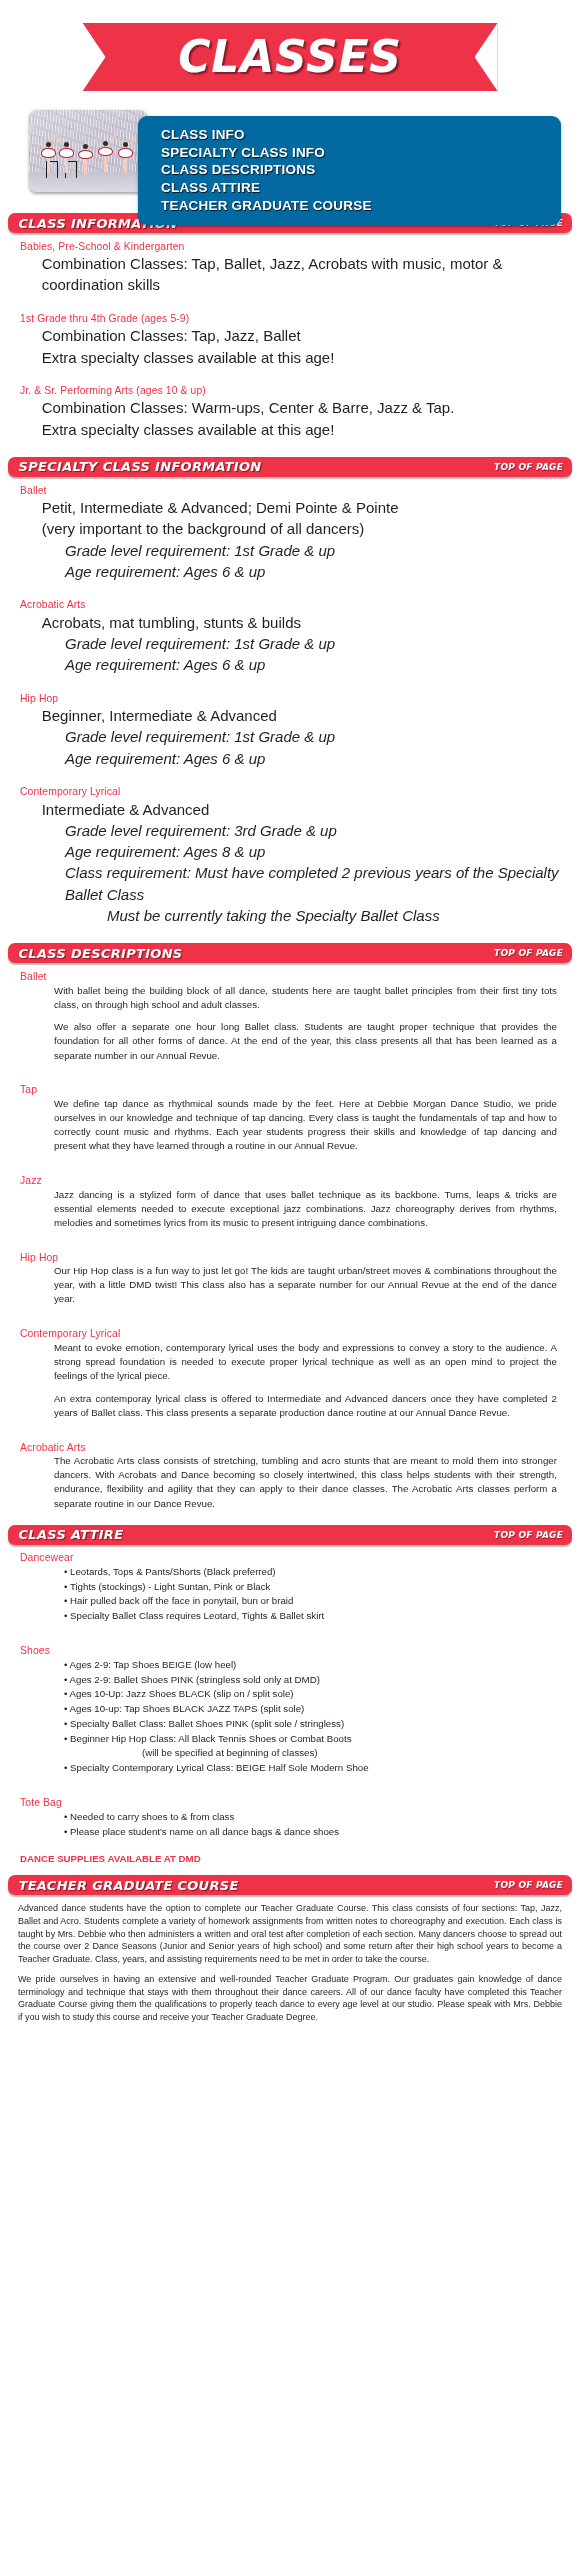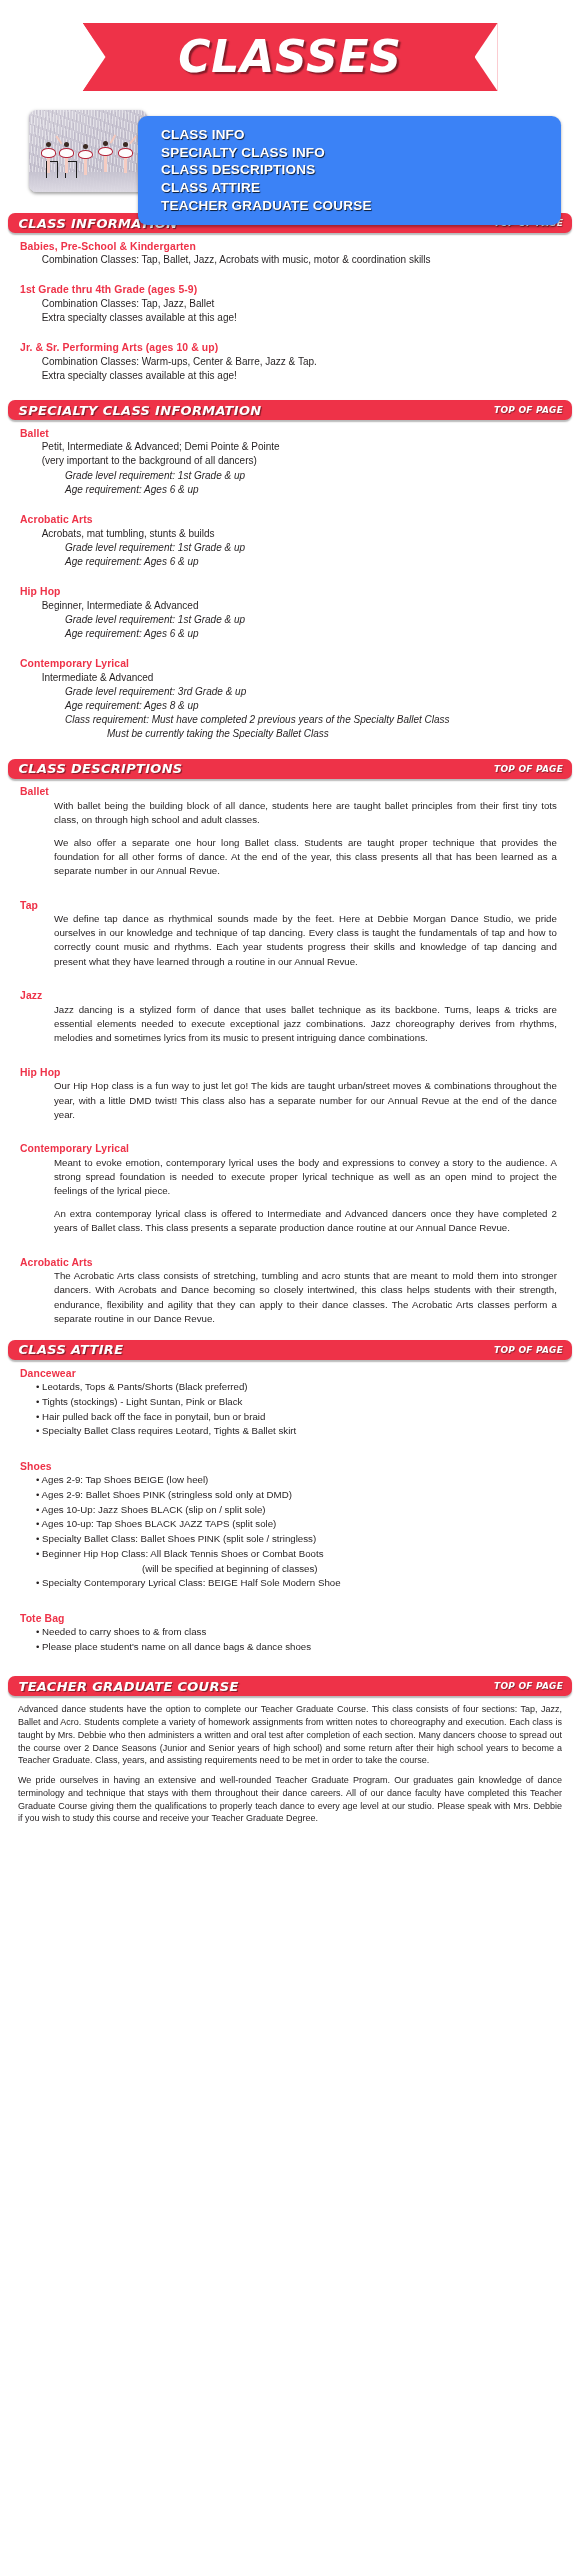--- a/index.html
+++ b/index.html
@@ -64,21 +64,21 @@
   .dancer .tutu { width:15.5px;height:9.3px;margin-left:-2.3px;border-radius:50% 50% 45% 45%;
     background:#fdfdfd; border:0.9px solid #b4243a; }
   .dancer .legs { width:3.1px;height:15.5px;margin:0 auto;background:#f5ccc2; }
   .dancer .arm { position:absolute; width:1.9px;height:10px;background:#f3c8bd;
     top:-7px; border-radius:1.5px; }
   .stool { position:absolute; bottom:14px; width:12.4px;height:17px;
     border-left:1.5px solid #1c1c1c;border-right:1.5px solid #1c1c1c;border-top:1.5px solid #1c1c1c; }
 
   .hero-nav {
     position:absolute; left:138px; top:10.8px; right:18.6px;
-    background:#3b82f6; border-radius:9.3px;
+    background:#0369a1; border-radius:9.3px;
     padding:10px 0 10px 23px;
     box-shadow: 0 1.5px 3.1px rgba(0,0,0,.35);
   }
   .hero-nav li {
     list-style:none;
     font-family: "Liberation Sans", sans-serif;
     font-weight:600;
     font-size:13.5px;
     letter-spacing:0.2px;
     color:#ffffff;
@@ -110,28 +110,28 @@
     font-size:9px; letter-spacing:0.2px;
     color:#ffffff; cursor:pointer;
     text-shadow: 0.8px 0.8px 0.8px rgba(0,0,0,.4);
   }
 
   
   .sect { padding: 7.7px 20px 0 20px; }
   .grp { margin-bottom: 10.8px; }
   .grp:last-child { margin-bottom: 0; }
   .grp-h {
-    color:#ee3248; font-weight:700; font-size:10.4px;
+    color:#ee3248; font-weight:400; font-size:10.4px;
     font-family:"Liberation Sans", sans-serif;
     margin: 0 0 1.5px 0; letter-spacing:0.1px;
   }
-  .ln { font-size:10px; line-height:1.42; margin-left:21.7px; }
+  .ln { font-size:15px; line-height:1.42; margin-left:21.7px; }
   .ln.l2 { margin-left: 45px; font-style: italic; }
   .ln.l3 { margin-left: 87px; font-style: italic; }
-  .bul { font-size:9.7px; line-height:1.52; margin-left:16px; }
+  .bul { font-size:9.7px; line-height:1.52; margin-left:44px; }
   .bul.cont { margin-left: 122px; }
 
   .para {
     font-size:9.7px; line-height:1.46; margin-left:34px;
     text-align: justify; margin-right: 3.1px;
   }
   .para + .para { margin-top: 8.5px; }
 
   .spacer-8 { height:6.2px; }
   .spacer-14 { height:10.8px; }
@@ -341,20 +341,21 @@
     </div>
     <div class="spacer-14"></div>
     <div class="grp">
       <div class="grp-h">Tote Bag</div>
       <div class="bul">• Needed to carry shoes to &amp; from class</div>
       <div class="bul">• Please place student's name on all dance bags &amp; dance shoes</div>
     </div>
   </div>
 
   <div class="spacer-14"></div>
+  <div class="notice">DANCE SUPPLIES AVAILABLE AT DMD</div>
   <div class="spacer-14"></div>
 
   <div class="bar">
     <span class="bar-title">TEACHER GRADUATE COURSE</span>
     <span class="bar-link">TOP OF PAGE</span>
   </div>
   <div>
     <div class="tgc-para">Advanced dance students have the option to complete our Teacher Graduate Course.  This class consists of four sections: Tap, Jazz, Ballet and Acro. Students complete a variety of homework assignments from written notes to choreography and execution. Each class is taught by Mrs. Debbie who then administers a written and oral test after completion of each section.  Many dancers choose to spread out the course over 2 Dance Seasons (Junior and Senior years of high school) and some return after their high school years to become a Teacher Graduate.  Class, years, and assisting requirements need to be met in order to take the course.</div>
     <div class="tgc-para">We pride ourselves in having an extensive and well-rounded Teacher Graduate Program. Our graduates gain knowledge of dance terminology and technique that stays with them throughout their dance careers. All of our dance faculty have completed this Teacher Graduate Course giving them the qualifications to properly teach dance to every age level at our studio. Please speak with Mrs. Debbie if you wish to study this course and receive your Teacher Graduate Degree.</div>
   </div>

